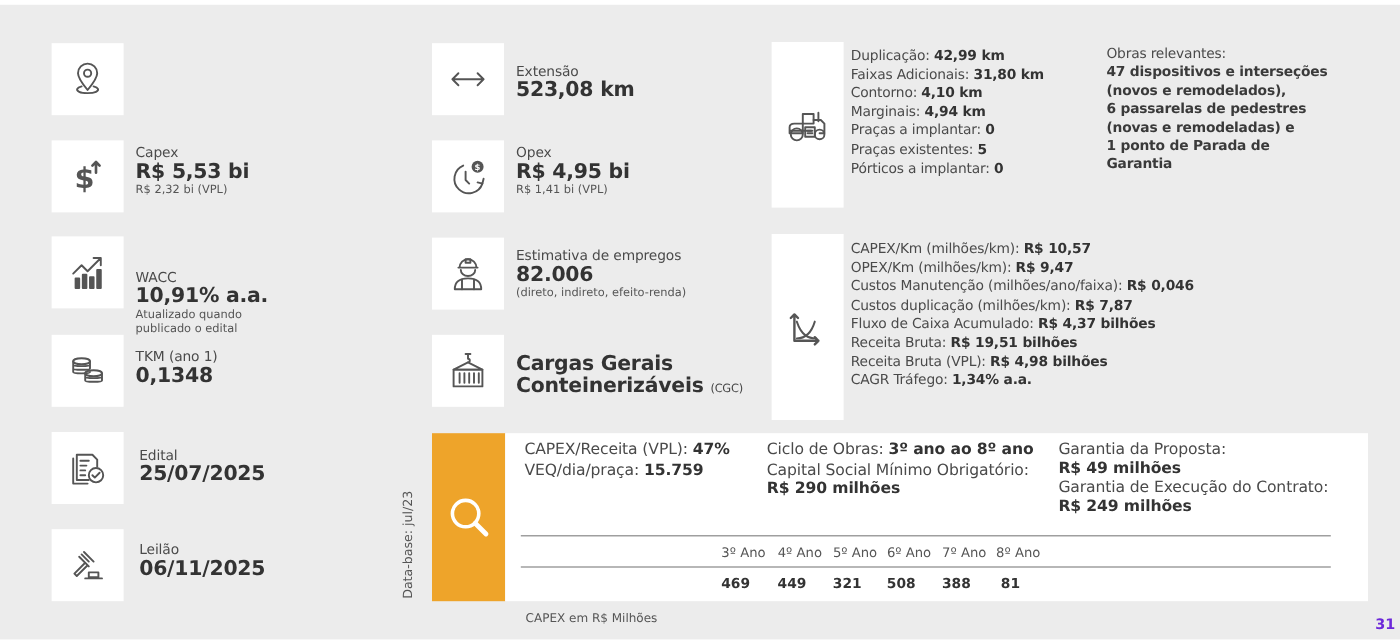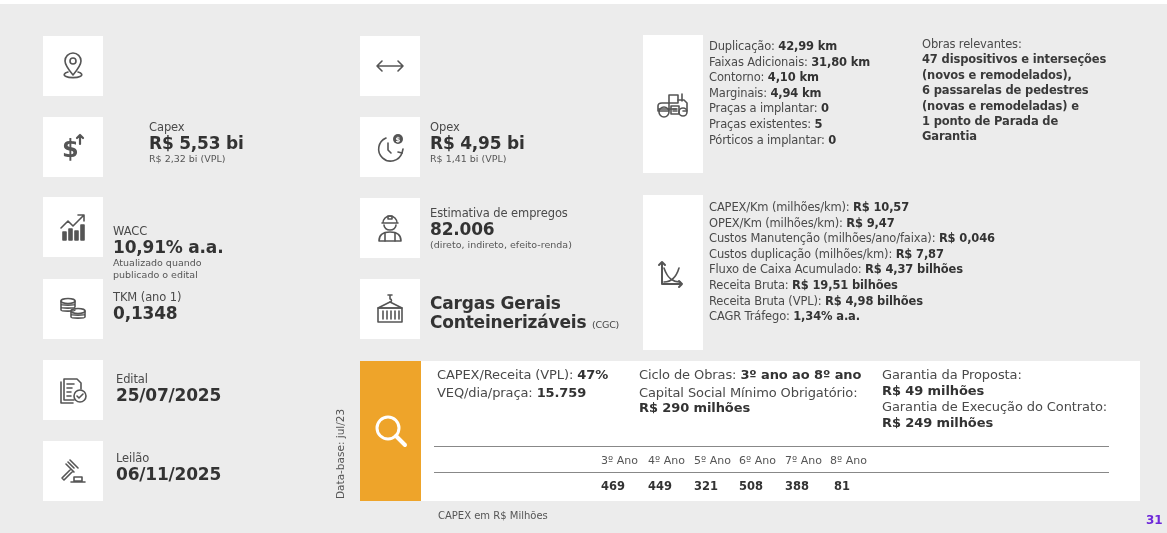--- a/index.html
+++ b/index.html
@@ -41,21 +41,21 @@
       <path d="M12 23 c-4 1 -5 3 -2 4.5 c3 1.5 11 1.5 14 0 c3 -1.5 2 -3.5 -2 -4.5"></path>
     </svg>
   </div>
 
   <div class="icon-box" style="left:43px;top:113px;">
     <svg viewBox="0 0 34 34">
       <text x="6" y="27" font-size="24" font-weight="bold" fill="#555" stroke="none" font-family="DejaVu Sans, sans-serif">$</text>
       <path d="M24 14 V5 M21 8 l3 -3 l3 3" stroke-width="2.2"></path>
     </svg>
   </div>
-  <div class="abs" style="left:113px;top:116px;margin-left:36px;">
+  <div class="abs" style="left:113px;top:116px;">
     <div class="lbl">Capex</div>
     <div class="big">R$ 5,53 bi</div>
     <div class="sub">R$ 2,32 bi (VPL)</div>
   </div>
 
   <div class="icon-box" style="left:43px;top:193px;">
     <svg viewBox="0 0 34 34">
       <path d="M5 18 l7 -7 l5 5 l11 -11 M22 5 h6 v6"></path>
       <rect x="7" y="22" width="3" height="8" fill="#555"></rect>
       <rect x="13" y="19" width="3" height="11" fill="#555"></rect>
@@ -105,20 +105,24 @@
   </div>
   <div class="abs" style="left:116px;top:447px;">
     <div class="lbl">Leilão</div>
     <div class="big">06/11/2025</div>
   </div>
 
   <div class="icon-box" style="left:360px;top:32px;">
     <svg viewBox="0 0 34 34">
       <path d="M4 17 h26 M9 12 l-5 5 l5 5 M25 12 l5 5 l-5 5"></path>
     </svg>
+  </div>
+  <div class="abs" style="left:430px;top:48px;">
+    <div class="lbl">Extensão</div>
+    <div class="big">523,08 km</div>
   </div>
 
   <div class="icon-box" style="left:360px;top:113px;">
     <svg viewBox="0 0 34 34">
       <path d="M13 8 a12 12 0 1 0 16 15"></path>
       <path d="M15 13 v7 l3 3"></path>
       <path d="M25 22 l4 1 l1 -4"></path>
       <circle cx="25" cy="9" r="5" fill="#555" stroke="none"></circle>
       <text x="22.5" y="12" font-size="7" fill="#fff" stroke="none" font-weight="bold" font-family="DejaVu Sans, sans-serif">$</text>
     </svg>

